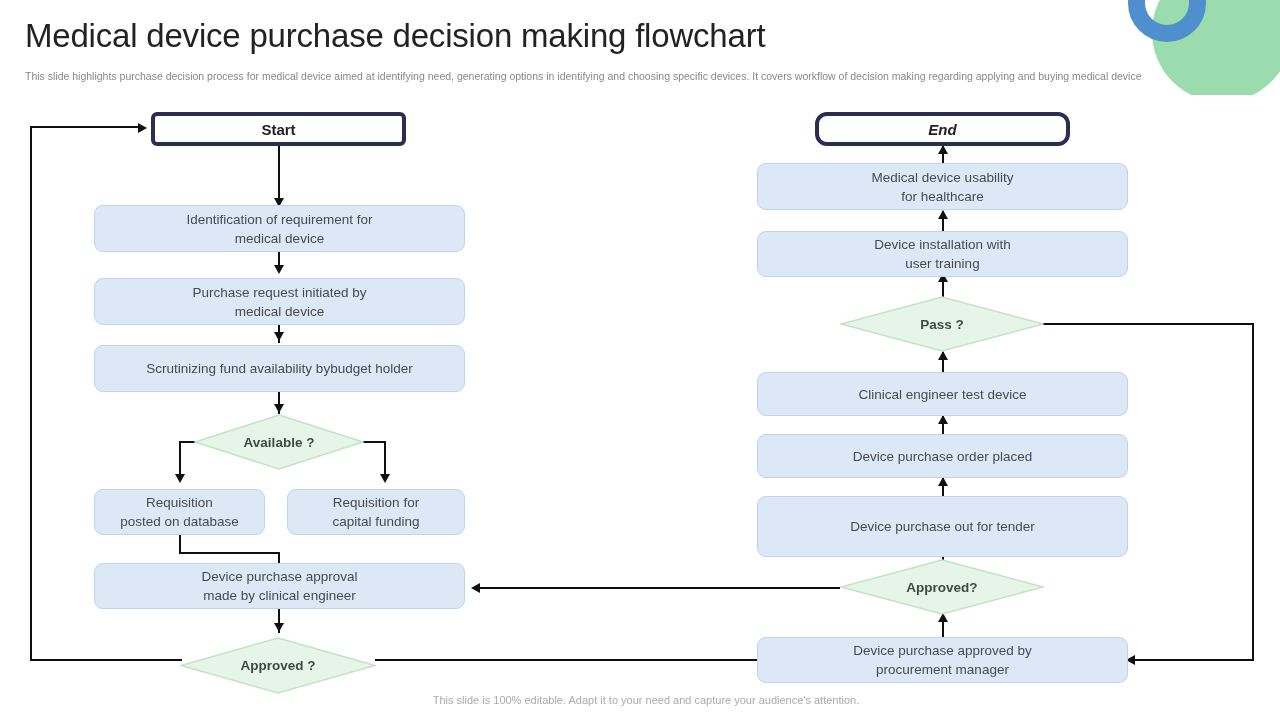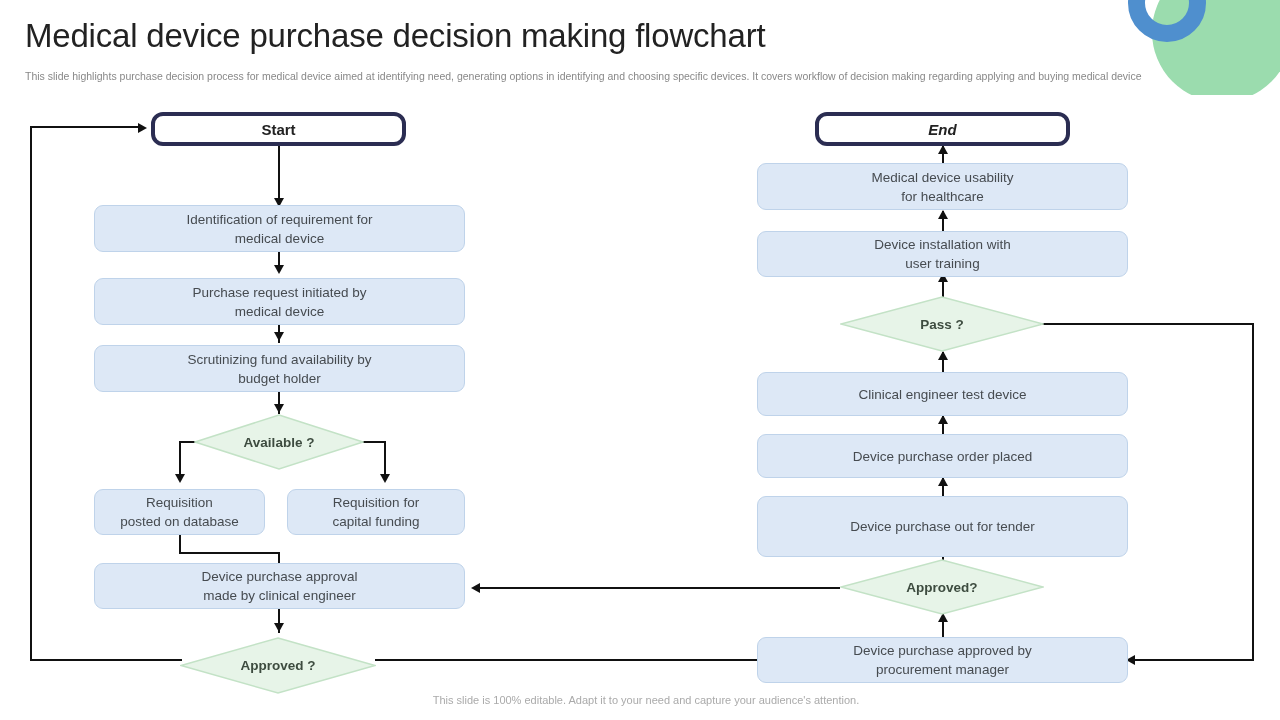--- a/index.html
+++ b/index.html
@@ -151,35 +151,35 @@
   <div class="conn v" style="left:1252px; top:323px; height:337px;"></div>
   <div class="conn h" style="left:1135px; top:659px; width:119px;"></div>
   <div class="arrow left" style="left:1126px; top:655px;"></div>
 
   <div class="conn v" style="left:942px; top:211px; height:20px;"></div>
   <div class="arrow up" style="left:938px; top:210px;"></div>
 
   <div class="conn v" style="left:942px; top:146px; height:18px;"></div>
   <div class="arrow up" style="left:938px; top:145px;"></div>
 
-  <div class="node terminal" style="left:151px; top:112px; width:255px; height:34px;">
+  <div class="node terminal" style="left:151px; top:112px; width:255px; height:34px;border-radius:6px;">
     <span>Start</span>
   </div>
 
   <div class="node process" style="left:94px; top:205px; width:371px; height:47px; flex-direction:column;">
     <span>Identification of requirement for</span>
     <span>medical device</span>
   </div>
 
   <div class="node process" style="left:94px; top:278px; width:371px; height:47px; flex-direction:column;">
     <span>Purchase request initiated by</span>
     <span>medical device</span>
   </div>
 
-  <div class="node process" style="left:94px; top:345px; width:371px; height:47px; flex-direction:column;">
+  <div class="node process" style="left:94px; top:345px; width:371px; height:47px; ">
     <span>Scrutinizing fund availability by</span>
     <span>budget holder</span>
   </div>
 
   <div class="node decision" style="left:194px; top:414px; width:170px; height:56px;">
     <svg class="dshape" viewBox="0 0 170 56" preserveAspectRatio="none">
       <polygon points="85,1 169,28 85,55 1,28" fill="#e7f4e8" stroke="#c3e2c6" stroke-width="1.5"></polygon>
     </svg>
     <span class="dlabel">Available ?</span>
   </div>

